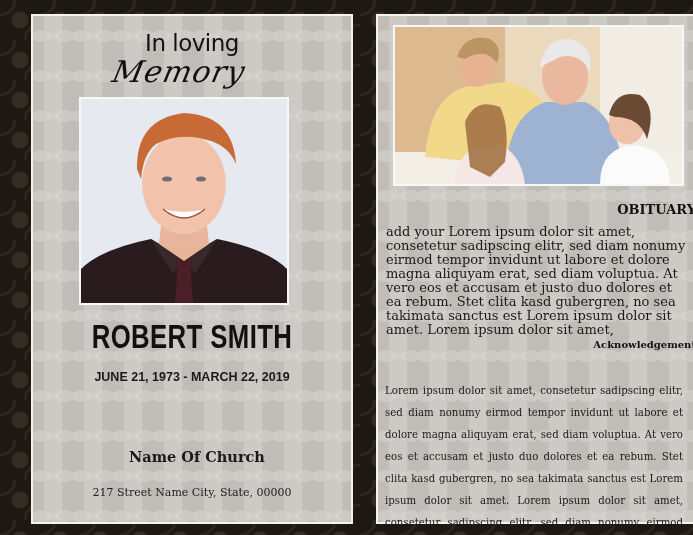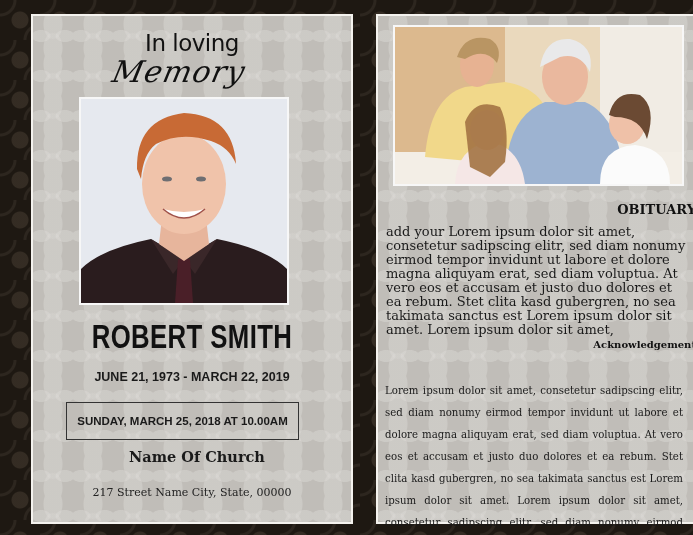--- a/index.html
+++ b/index.html
@@ -89,23 +89,20 @@
       <ellipse cx="86" cy="80" rx="5" ry="2.5" fill="#6e6e72"></ellipse>
       <ellipse cx="120" cy="80" rx="5" ry="2.5" fill="#6e6e72"></ellipse>
 
       <path d="M82 110 Q103 128 124 110 Q103 116 82 110 Z" fill="#fff"></path>
       <path d="M82 110 Q103 128 124 110" stroke="#a0524a" stroke-width="1.5" fill="none"></path>
     </svg>
   </div>
 
   <div class="name">ROBERT SMITH</div>
   <div class="dates">JUNE 21, 1973 - MARCH 22, 2019</div>
-  <div class="service-box">
-    <span>SUNDAY, MARCH 25, 2018 AT 10.00AM</span>
-  </div>
   <div class="church">Name Of Church</div>
   <div class="address">217 Street Name City, State, 00000</div>
 </div>
 
 <div class="panel" id="right-panel">
   <div class="family-photo" title="Grandparents laughing with two grandchildren on a sofa">
     <svg viewBox="0 0 287 157" preserveAspectRatio="none">
       <rect width="287" height="157" fill="#ead9bd"></rect>
       <rect x="0" y="0" width="110" height="130" fill="#dcb98e"></rect>
       <rect x="205" y="0" width="82" height="157" fill="#f1ece4"></rect>

